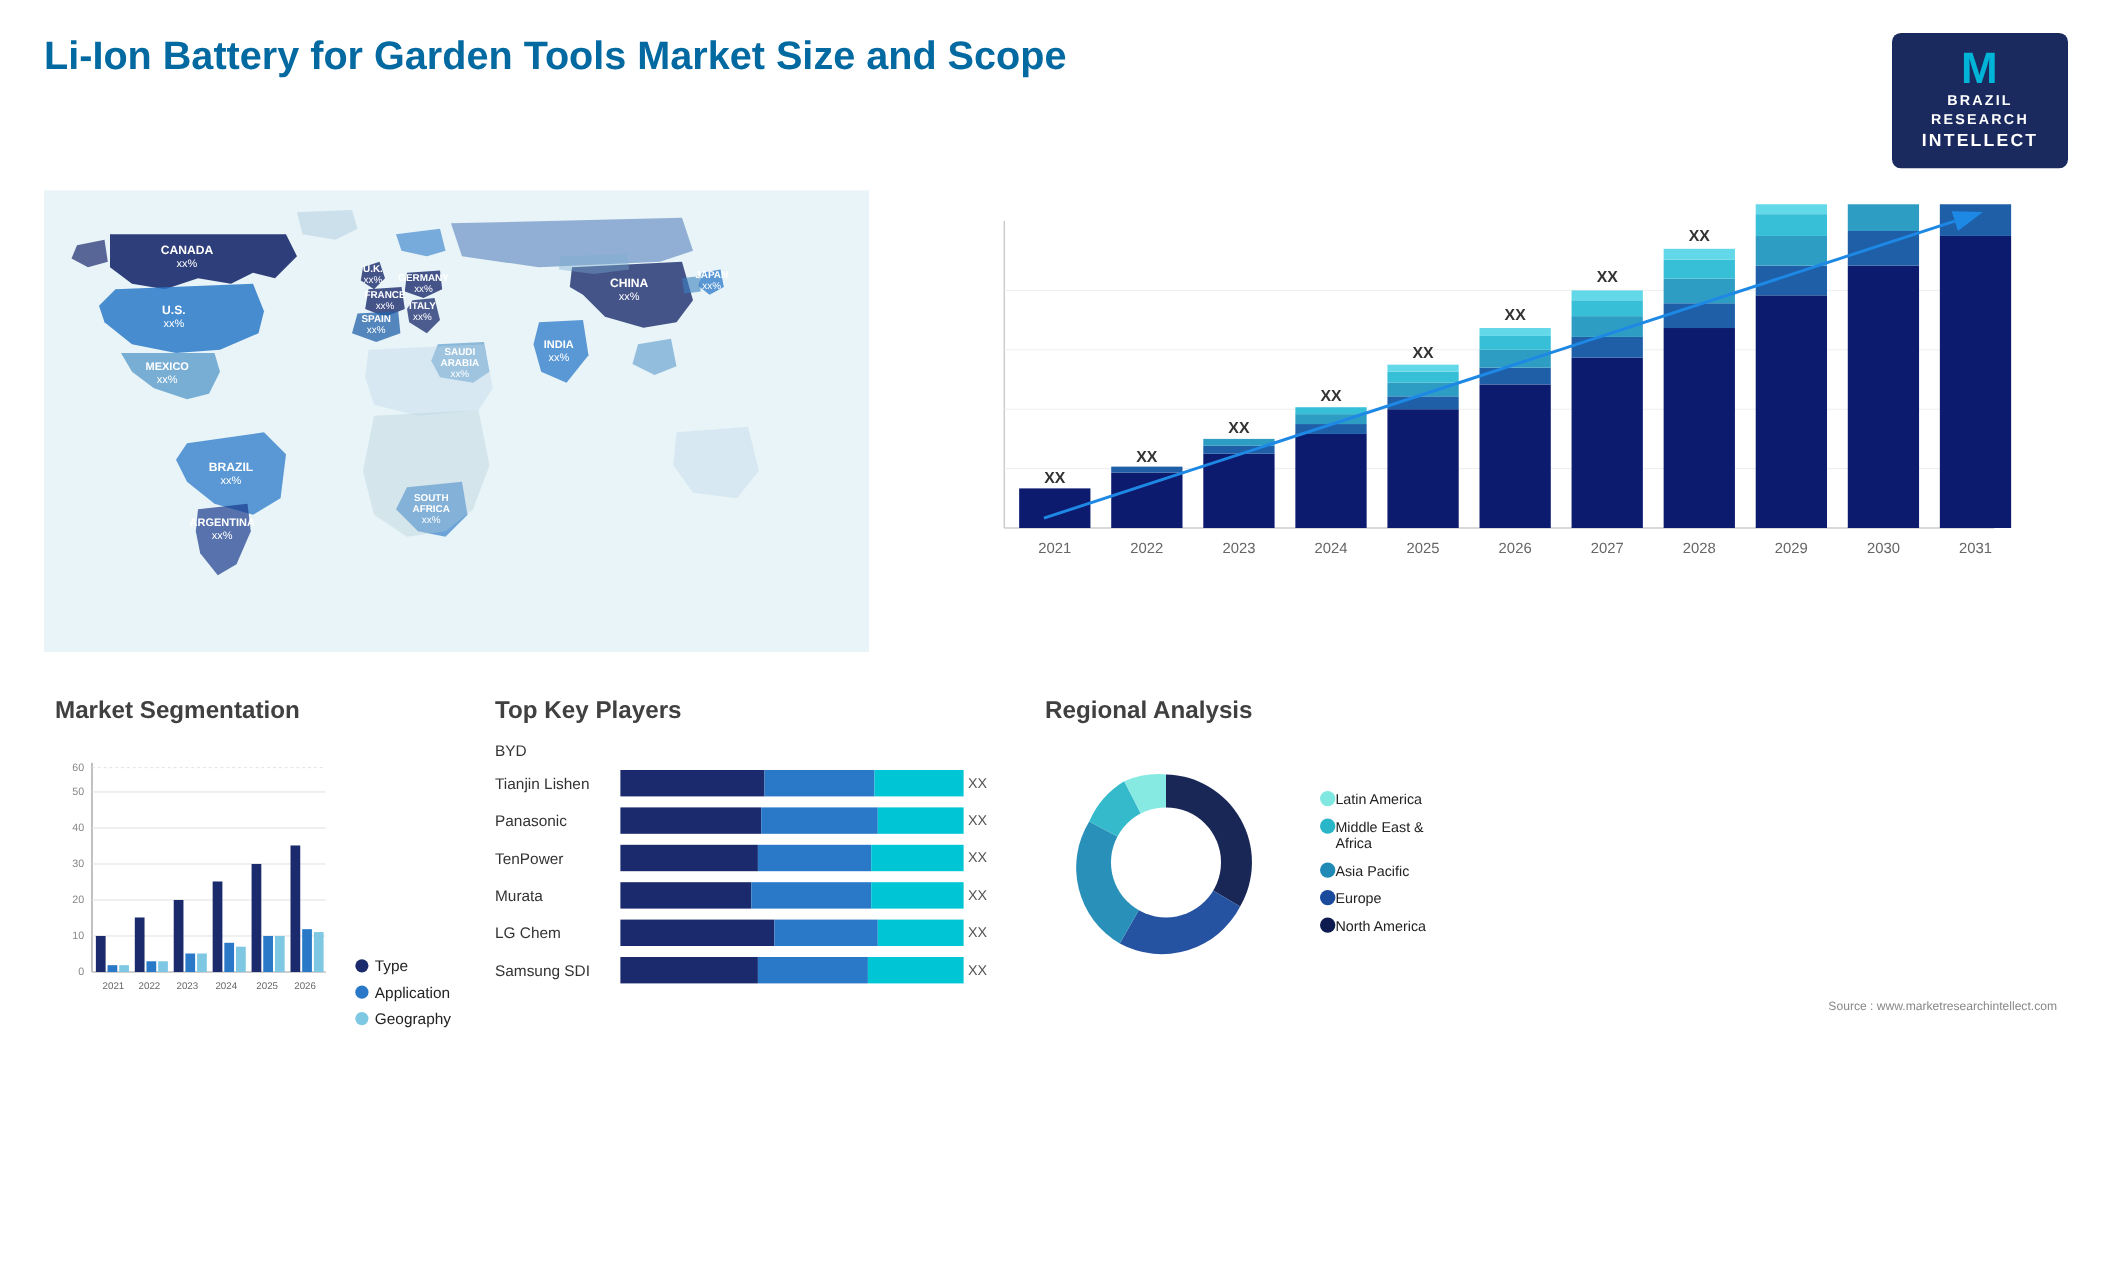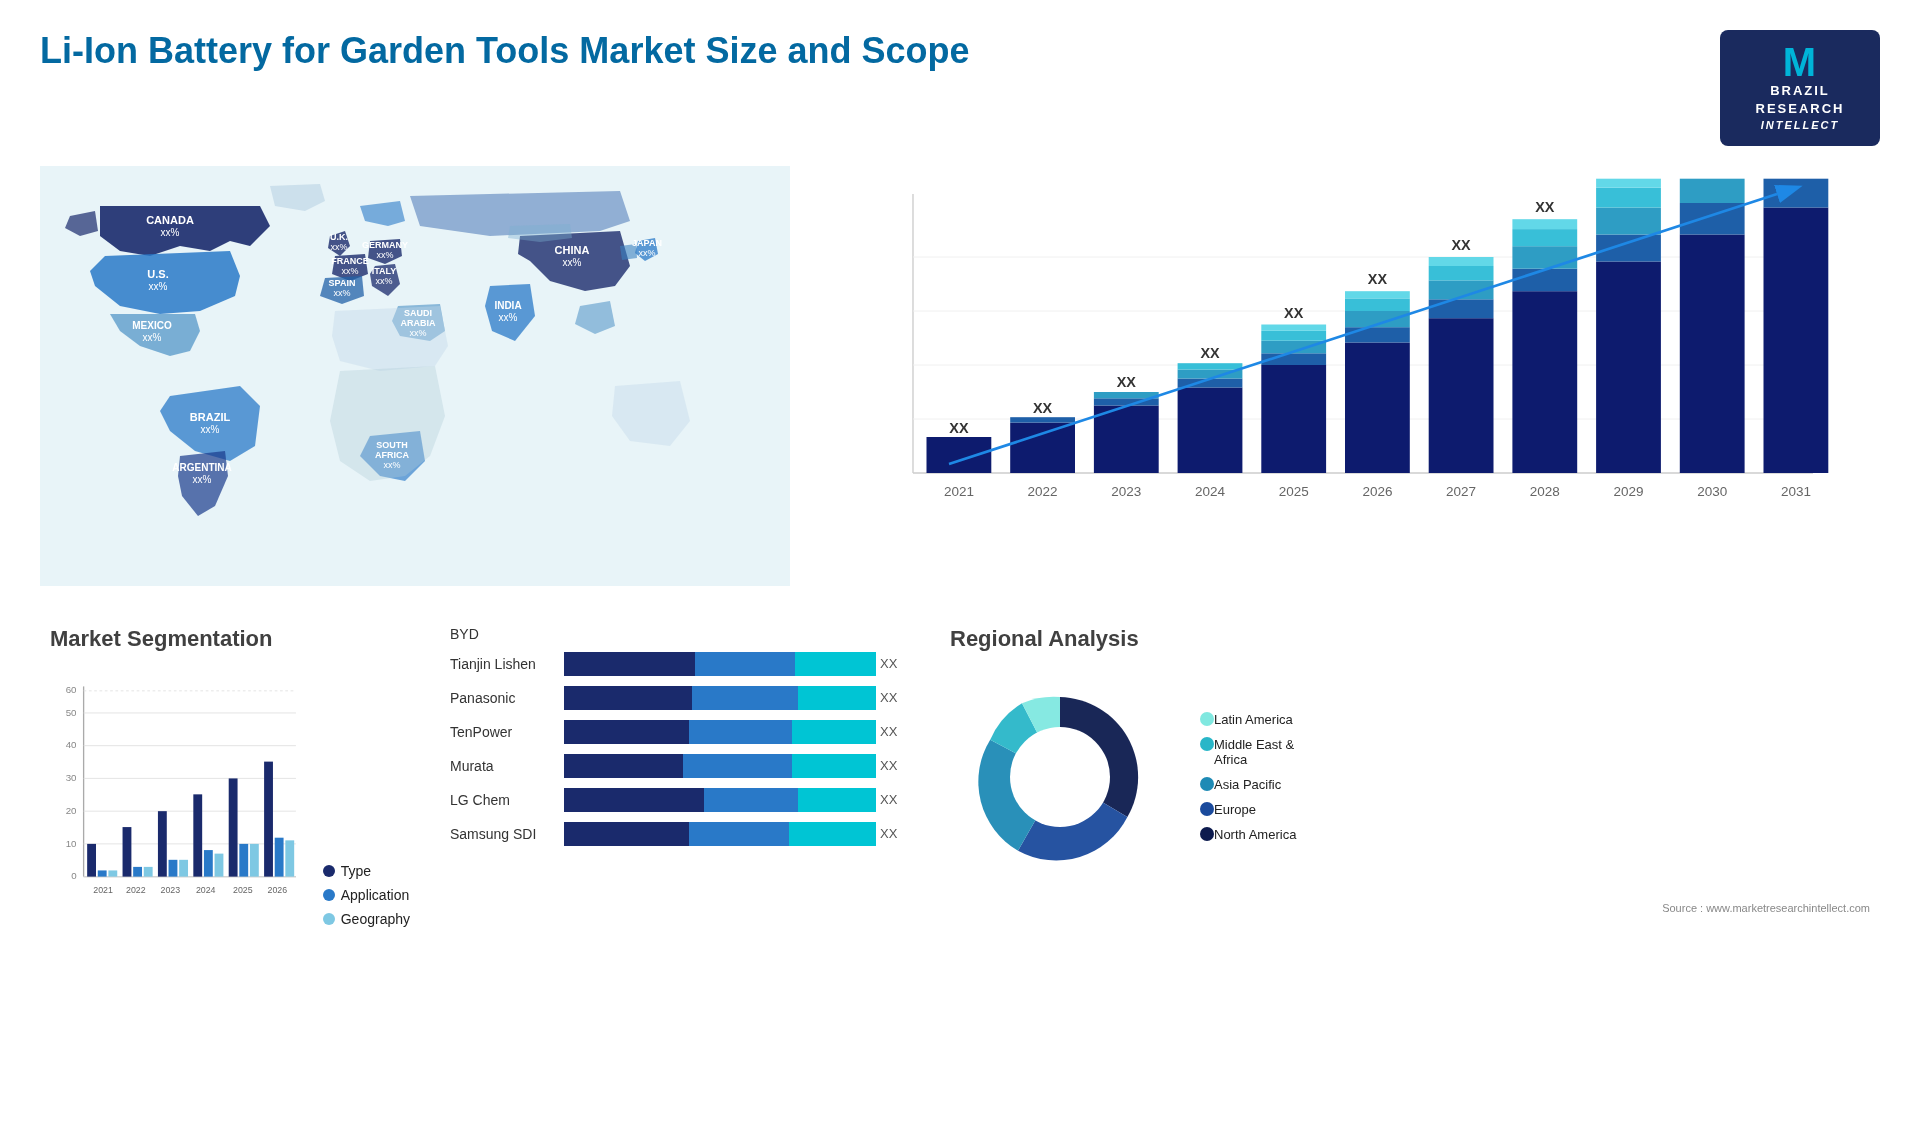--- a/index.html
+++ b/index.html
@@ -202,21 +202,21 @@
   </style>
 </head>
 <body>
 
 <div class="header">
   <h1 class="main-title">Li-Ion Battery for Garden Tools Market Size and Scope</h1>
   <div class="logo-area">
     <div class="logo-m">M</div>
     <div style="font-size:13px;letter-spacing:2px;">BRAZIL</div>
     <div style="font-size:13px;letter-spacing:2px;">RESEARCH</div>
-    <div style="font-size:11px;letter-spacing:2px;font-style:italic;">INTELLECT</div>
+    <div style="font-size:16px;letter-spacing:2px;">INTELLECT</div>
   </div>
 </div>
 
 <div class="top-row">
 
   <div class="map-section">
     <div class="world-map-container">
       
       <svg viewBox="0 0 750 420" xmlns="http://www.w3.org/2000/svg" width="750" height="420">
 
@@ -488,20 +488,21 @@
         </div>
         <div class="legend-item">
           <div class="legend-dot" style="background:#7ec8e3;"></div>
           <span>Geography</span>
         </div>
       </div>
     </div>
   </div>
 
   <div class="players-section">
+    <div class="section-title">Top Key Players</div>
 
     <div class="byd-row">
       <span>BYD</span>
     </div>
 
     <div class="player-row">
       <div class="player-name">Tianjin Lishen</div>
       <div class="player-bar-container">
         <div class="player-bar-seg1" style="width:42%;"></div>
         <div class="player-bar-seg2" style="width:32%;"></div>

